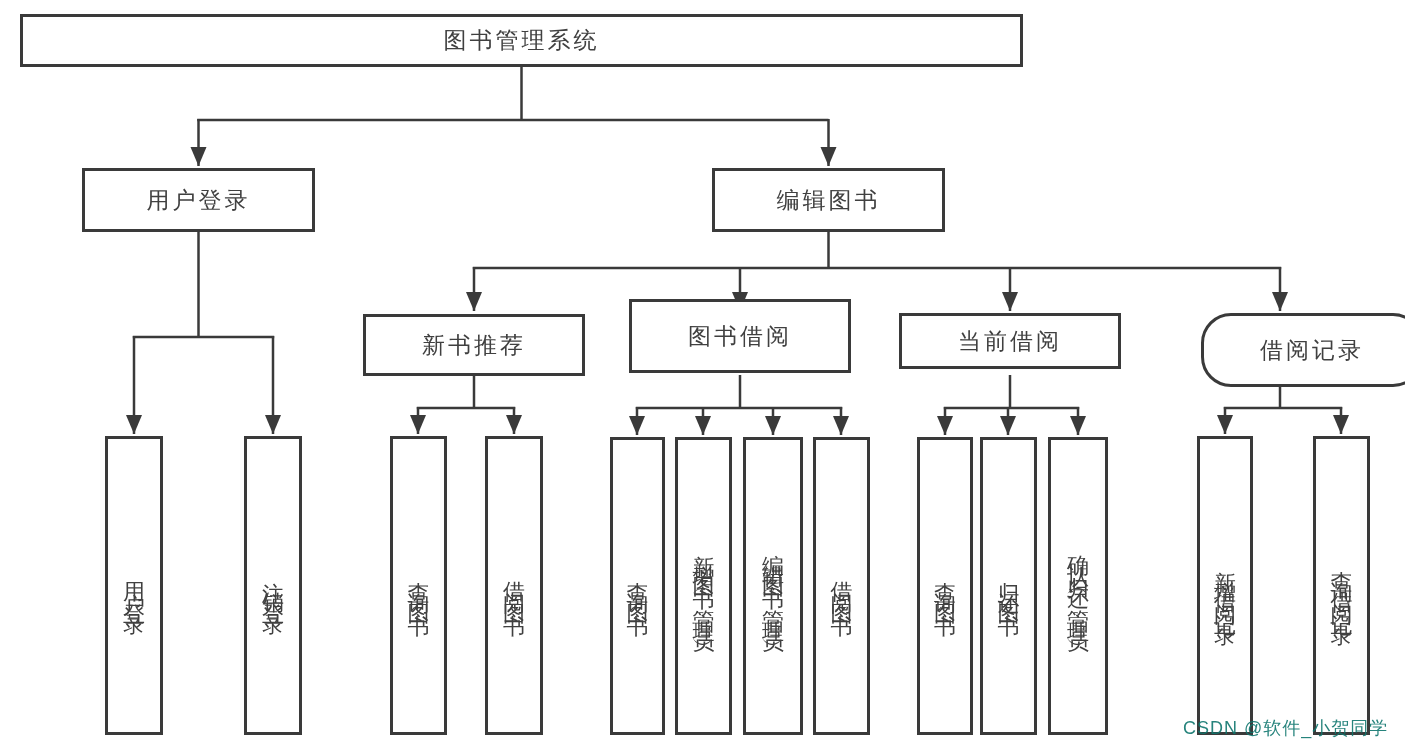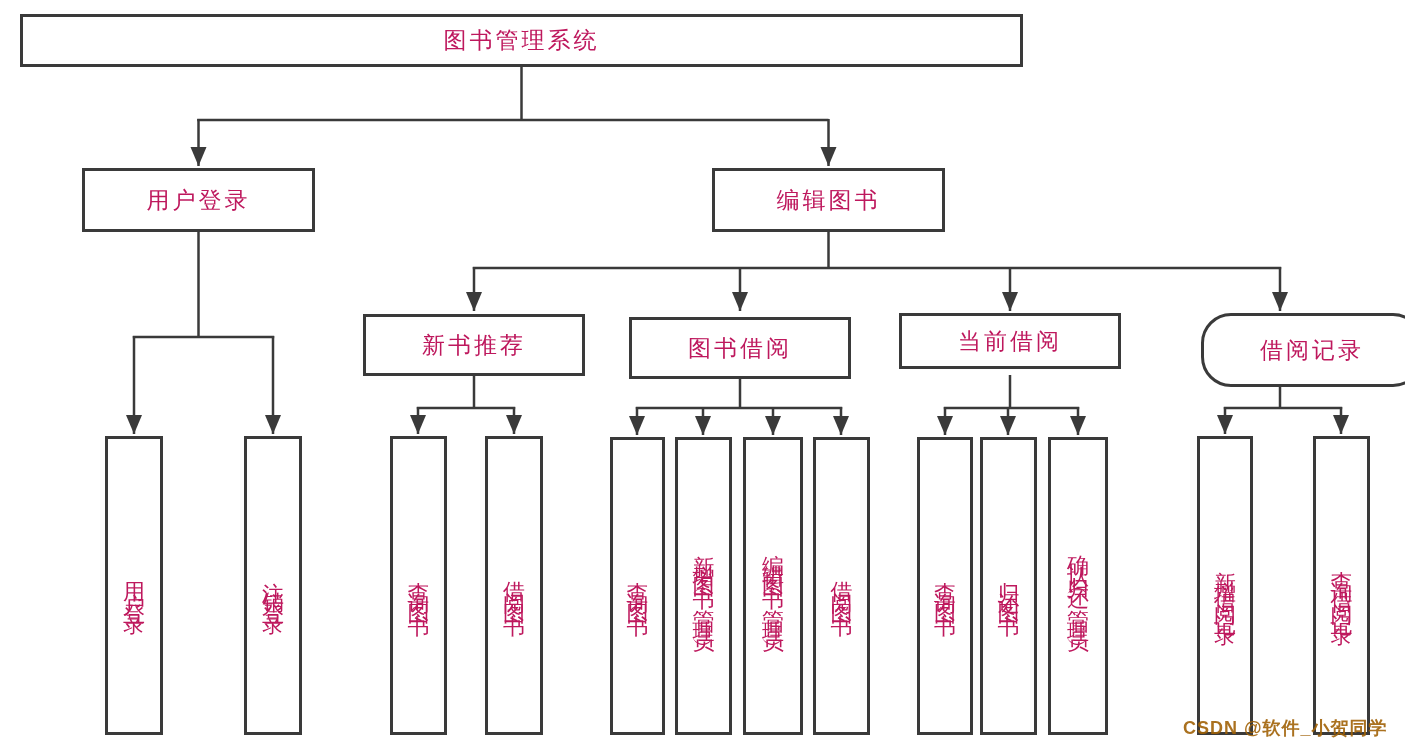--- a/index.html
+++ b/index.html
@@ -20,46 +20,45 @@
     z-index: 1;
   }
   .node {
     position: absolute;
     box-sizing: border-box;
     background: #ffffff;
     border: 3px solid #3a3a3a;
     display: flex;
     align-items: center;
     justify-content: center;
-    color: #be185d;
+    color: #404040;
     z-index: 10;
   }
   .hbox {
     font-size: 23px;
     letter-spacing: 3px;
     white-space: nowrap;
   }
   .vbox {
     writing-mode: vertical-rl;
     text-orientation: mixed;
     font-size: 22px;
     letter-spacing: 11px;
     line-height: 1;
   }
   #watermark {
     position: absolute;
     left: 1183px;
     top: 716px;
     font-size: 18px;
     letter-spacing: 1px;
-    color: #a16207;
+    color: #0f766e;
     z-index: 20;
     opacity: 0.9;
     white-space: nowrap;
-    font-weight: bold;
   }
 </style>
 </head>
 <body>
 
 <div id="stage">
 
   <svg id="connectors" width="1405" height="747" viewBox="0 0 1405 747">
     <defs>
       <marker id="ah" orient="auto" markerUnits="userSpaceOnUse" markerWidth="24" markerHeight="18" refX="19" refY="8">
@@ -108,21 +107,21 @@
       <line x1="1341" y1="407" x2="1341" y2="434" marker-end="url(#ah)"></line>
     </g>
   </svg>
 
   <div class="node hbox" style="left:20px; top:14px; width:1003px; height:53px;">图书管理系统</div>
 
   <div class="node hbox" style="left:82px; top:168px; width:233px; height:64px;">用户登录</div>
   <div class="node hbox" style="left:712px; top:168px; width:233px; height:64px;">编辑图书</div>
 
   <div class="node hbox" style="left:363px; top:314px; width:222px; height:62px;">新书推荐</div>
-  <div class="node hbox" style="left:629px; top:317px; width:222px; height:62px;">图书借阅</div>
+  <div class="node hbox" style="left:629px; top:299px; width:222px; height:74px;">图书借阅</div>
   <div class="node hbox" style="left:899px; top:313px; width:222px; height:56px;">当前借阅</div>
   <div class="node hbox" style="left:1201px; top:313px; width:222px; height:74px;border-radius:30px;">借阅记录</div>
 
   <div class="node vbox" style="left:105px; top:436px; width:58px; height:299px;">用户登录</div>
   <div class="node vbox" style="left:244px; top:436px; width:58px; height:299px;">注销登录</div>
 
   <div class="node vbox" style="left:390px; top:436px; width:57px; height:299px;">查询图书</div>
   <div class="node vbox" style="left:485px; top:436px; width:58px; height:299px;">借阅图书</div>
 
   <div class="node vbox" style="left:610px; top:437px; width:55px; height:298px;">查询图书</div>

